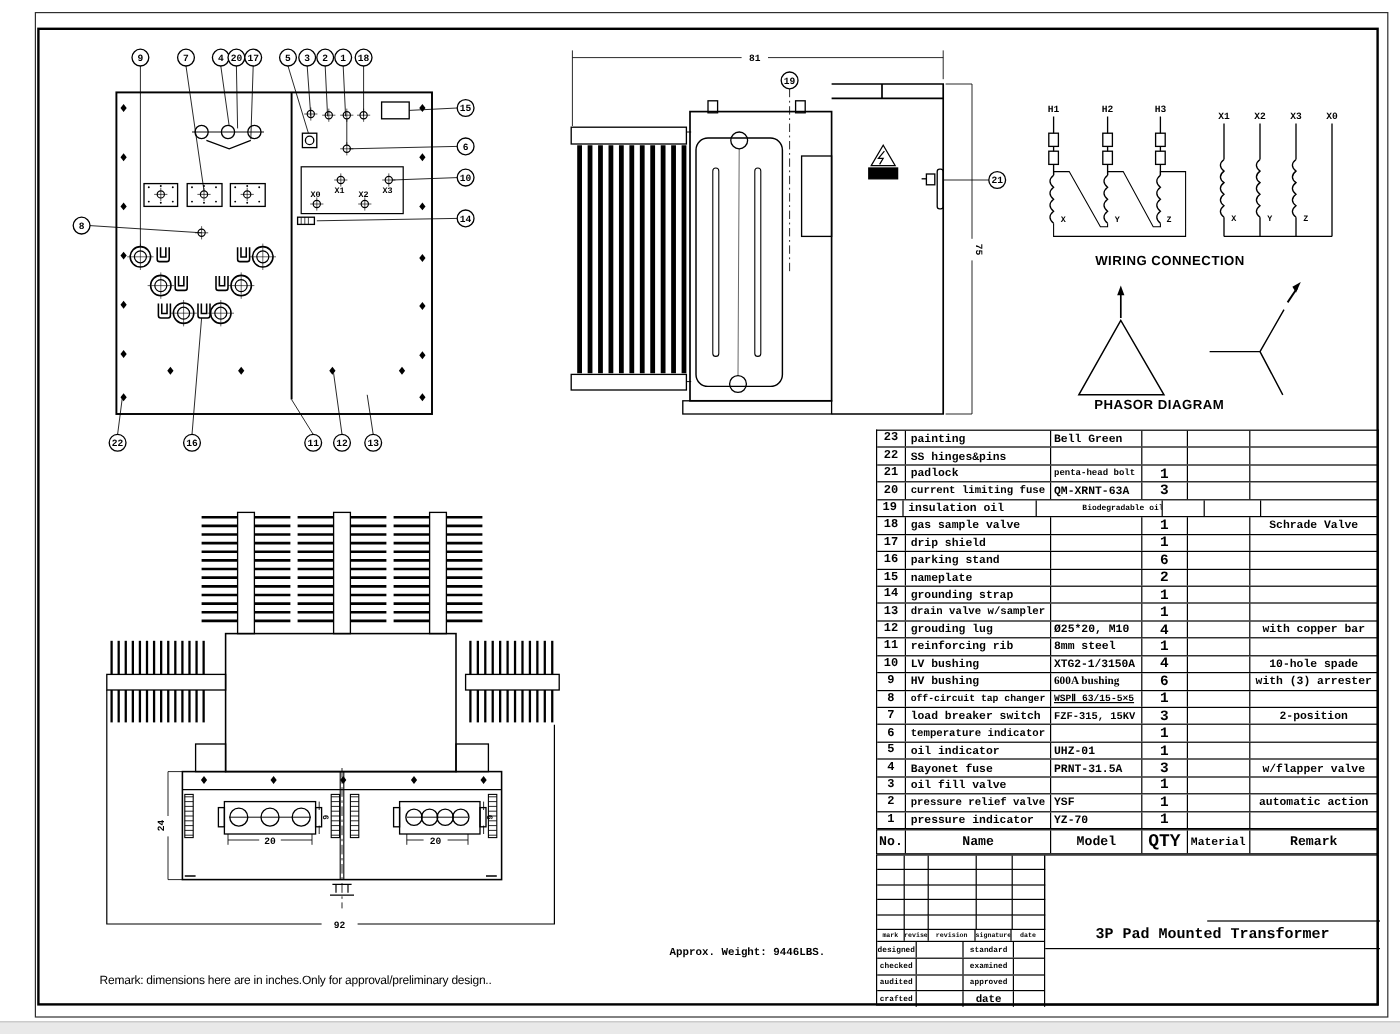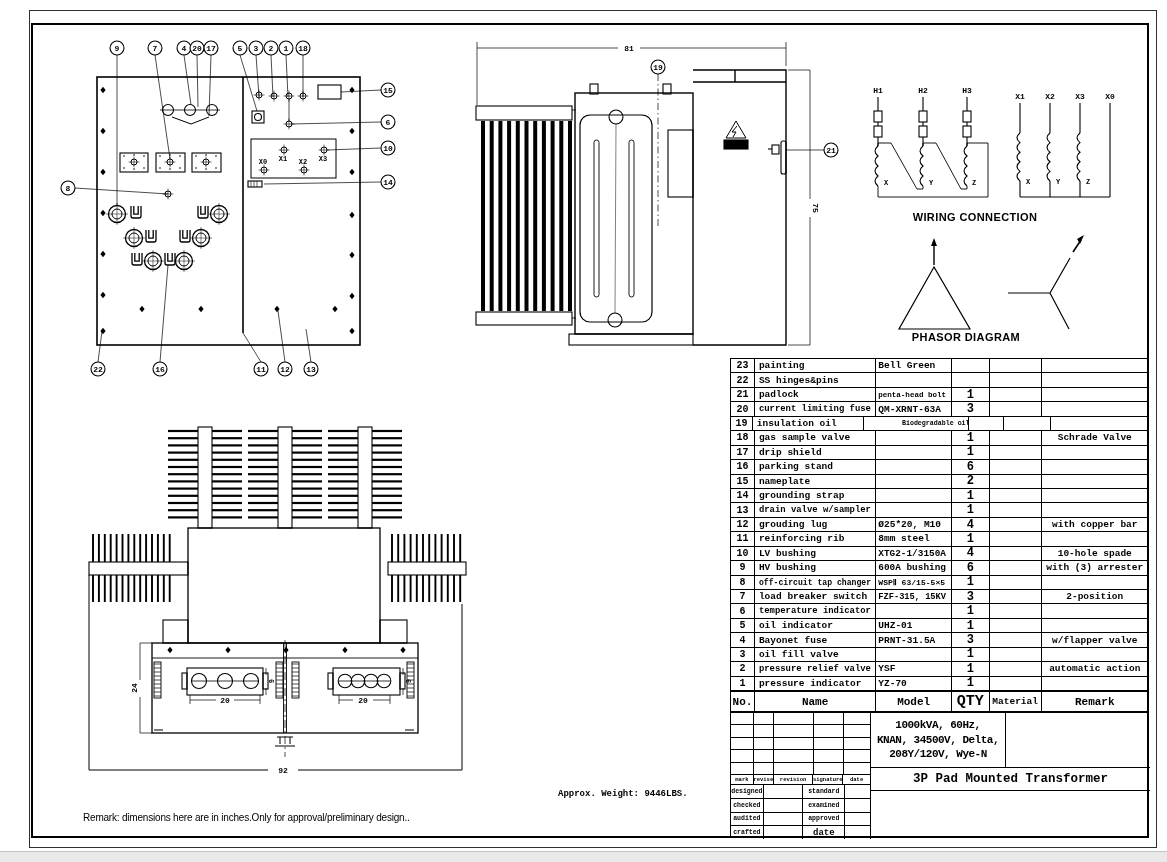--- a/index.html
+++ b/index.html
@@ -706,28 +706,28 @@
       </div><div class="bom-row">
         <div class="bom-cell cw-no">10</div>
         <div class="bom-cell cw-name">LV bushing</div>
         <div class="bom-cell cw-model" style="font-size: 9.4086px;">XTG2-1/3150A</div>
         <div class="bom-cell cw-qty">4</div>
         <div class="bom-cell cw-material"></div>
         <div class="bom-cell cw-remark">10-hole spade</div>
       </div><div class="bom-row">
         <div class="bom-cell cw-no">9</div>
         <div class="bom-cell cw-name">HV bushing</div>
-        <div class="bom-cell cw-model" style="font-size: 9.4086px;">600A bushing</div>
+        <div class="bom-cell cw-model" style="font-size: 9.4086px; font-family: Liberation Serif, serif;">600A bushing</div>
         <div class="bom-cell cw-qty">6</div>
         <div class="bom-cell cw-material"></div>
         <div class="bom-cell cw-remark">with (3) arrester</div>
       </div><div class="bom-row">
         <div class="bom-cell cw-no">8</div>
         <div class="bom-cell cw-name" style="font-size: 8.13464px;">off-circuit tap changer</div>
-        <div class="bom-cell cw-model" style="font-size: 8.06452px;">WSPⅡ 63/15-5×5</div>
+        <div class="bom-cell cw-model" style="font-size: 8.06452px; text-decoration: underline;">WSPⅡ 63/15-5×5</div>
         <div class="bom-cell cw-qty">1</div>
         <div class="bom-cell cw-material"></div>
         <div class="bom-cell cw-remark"></div>
       </div><div class="bom-row">
         <div class="bom-cell cw-no">7</div>
         <div class="bom-cell cw-name">load breaker switch</div>
         <div class="bom-cell cw-model" style="font-size: 8.68486px;">FZF-315, 15KV</div>
         <div class="bom-cell cw-qty">3</div>
         <div class="bom-cell cw-material"></div>
         <div class="bom-cell cw-remark">2-position</div>
@@ -840,23 +840,18 @@
         <div class="rc4"></div>
       </div>
       <div class="rev-row">
         <div class="rc1">crafted</div>
         <div class="rc2"></div>
         <div class="rc3 rev-date">date</div>
         <div class="rc4"></div>
       </div>
     </div>
   </div>
-  <div class="spec-box">
-    <div>1000kVA, 60Hz,</div>
-    <div>KNAN, 34500V, Delta,</div>
-    <div>208Y/120V, Wye-N</div>
-  </div>
   <div class="mat-ext"></div>
   <div class="ptitle">3P Pad Mounted Transformer</div>
 </div>
 
 <div class="remark-note">Remark: dimensions here are in inches.Only for approval/preliminary design..</div>
 <div class="weight-note mono">Approx. Weight: 9446LBS.</div>
 
 </body></html>

